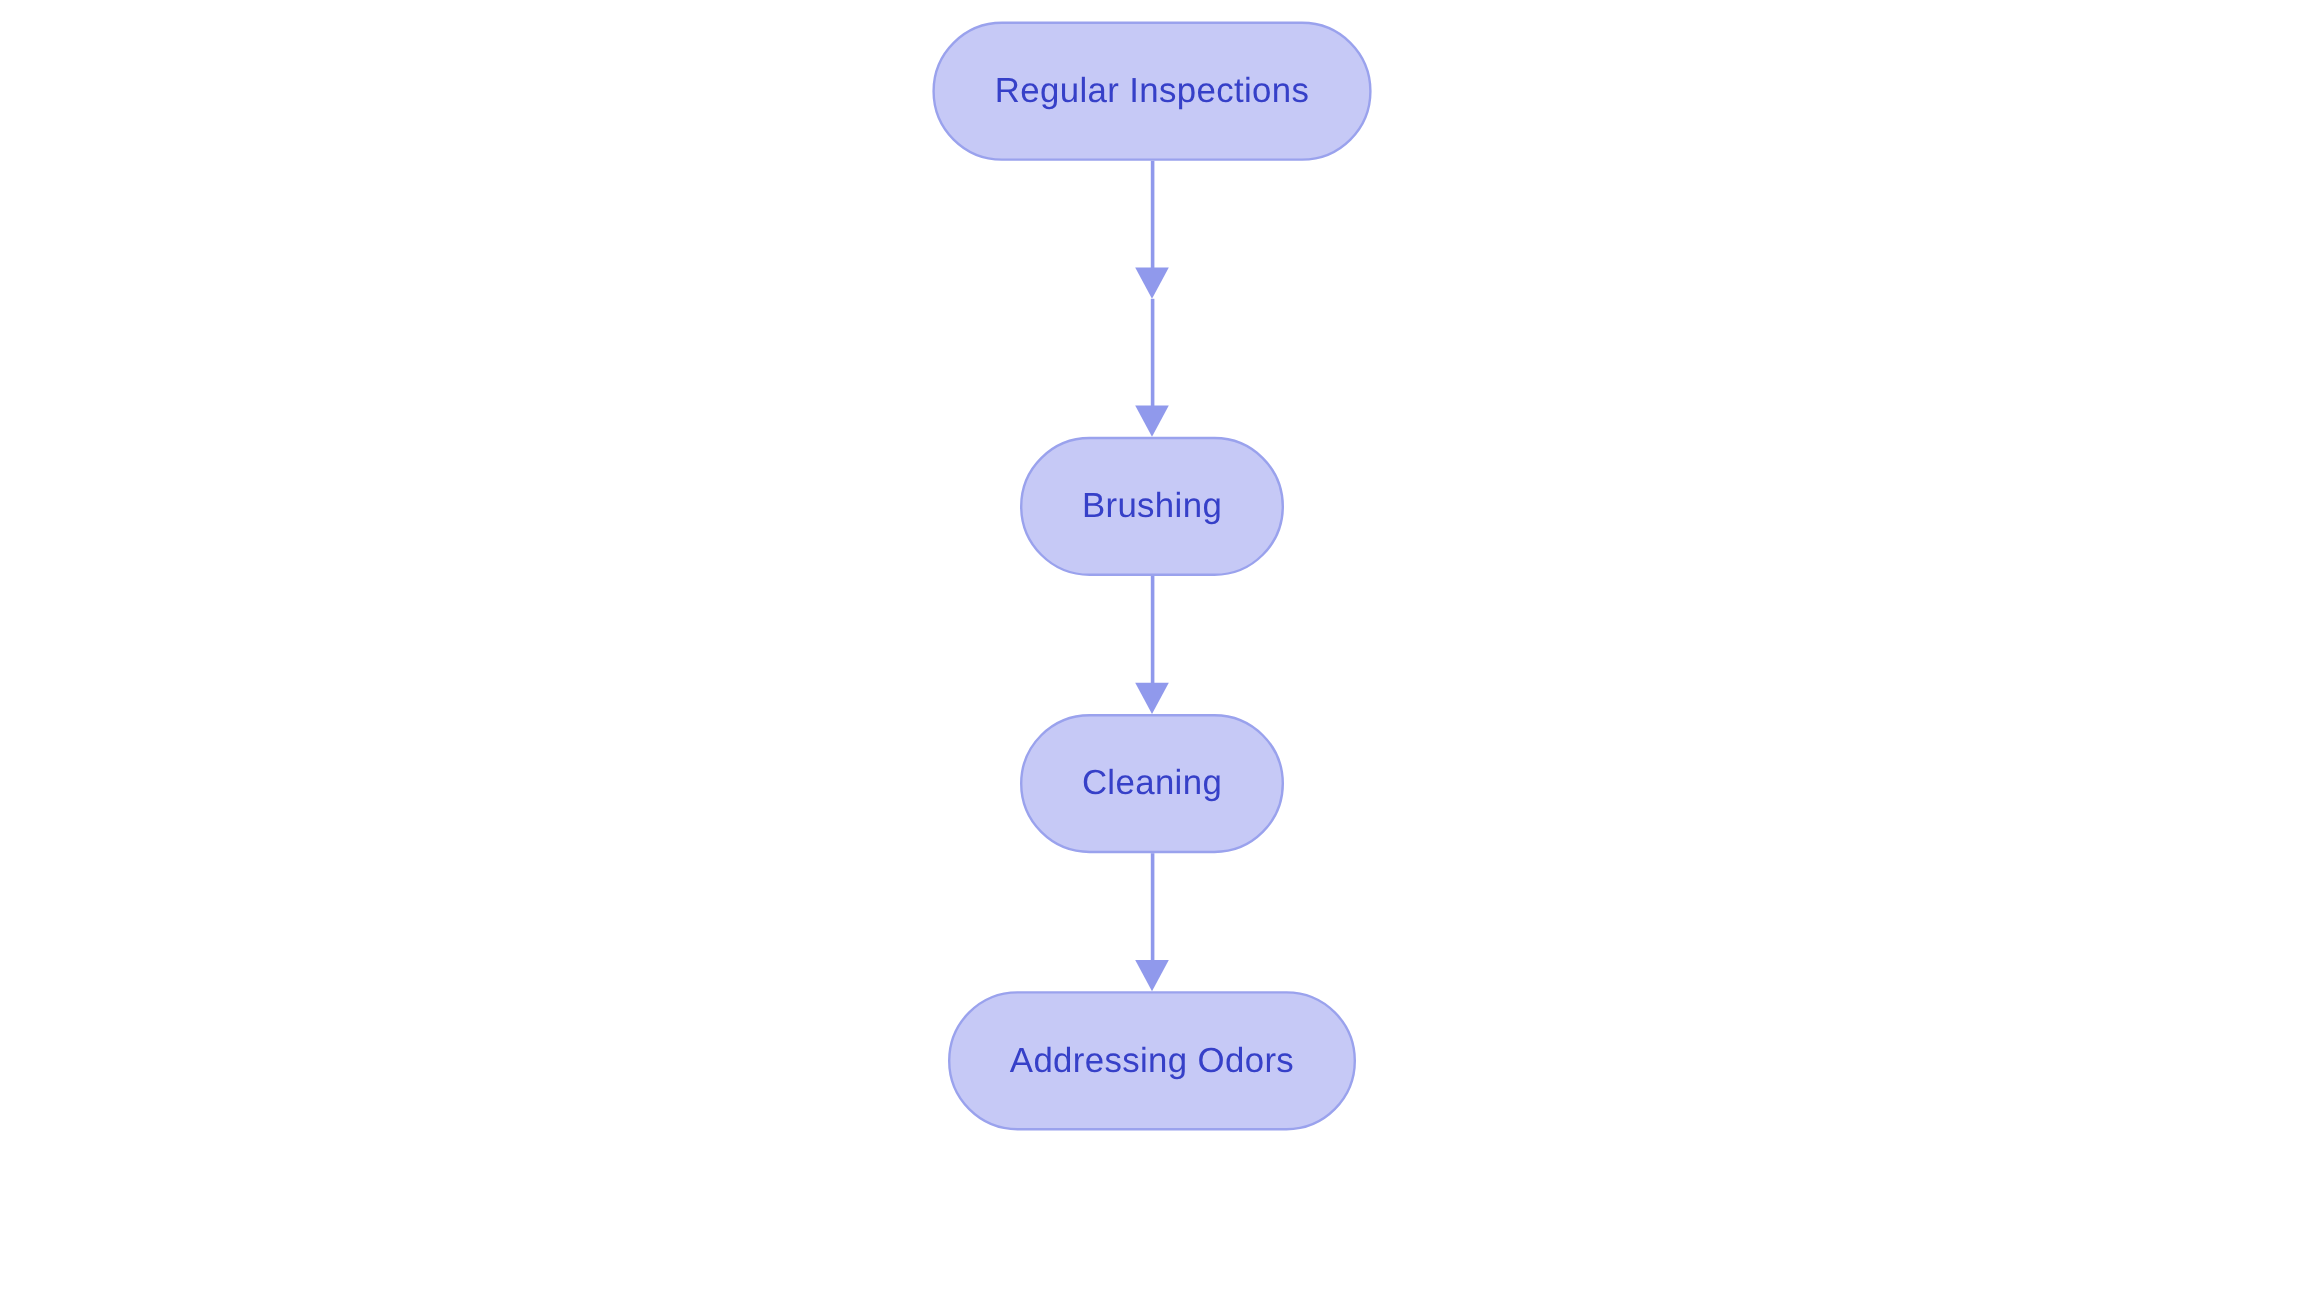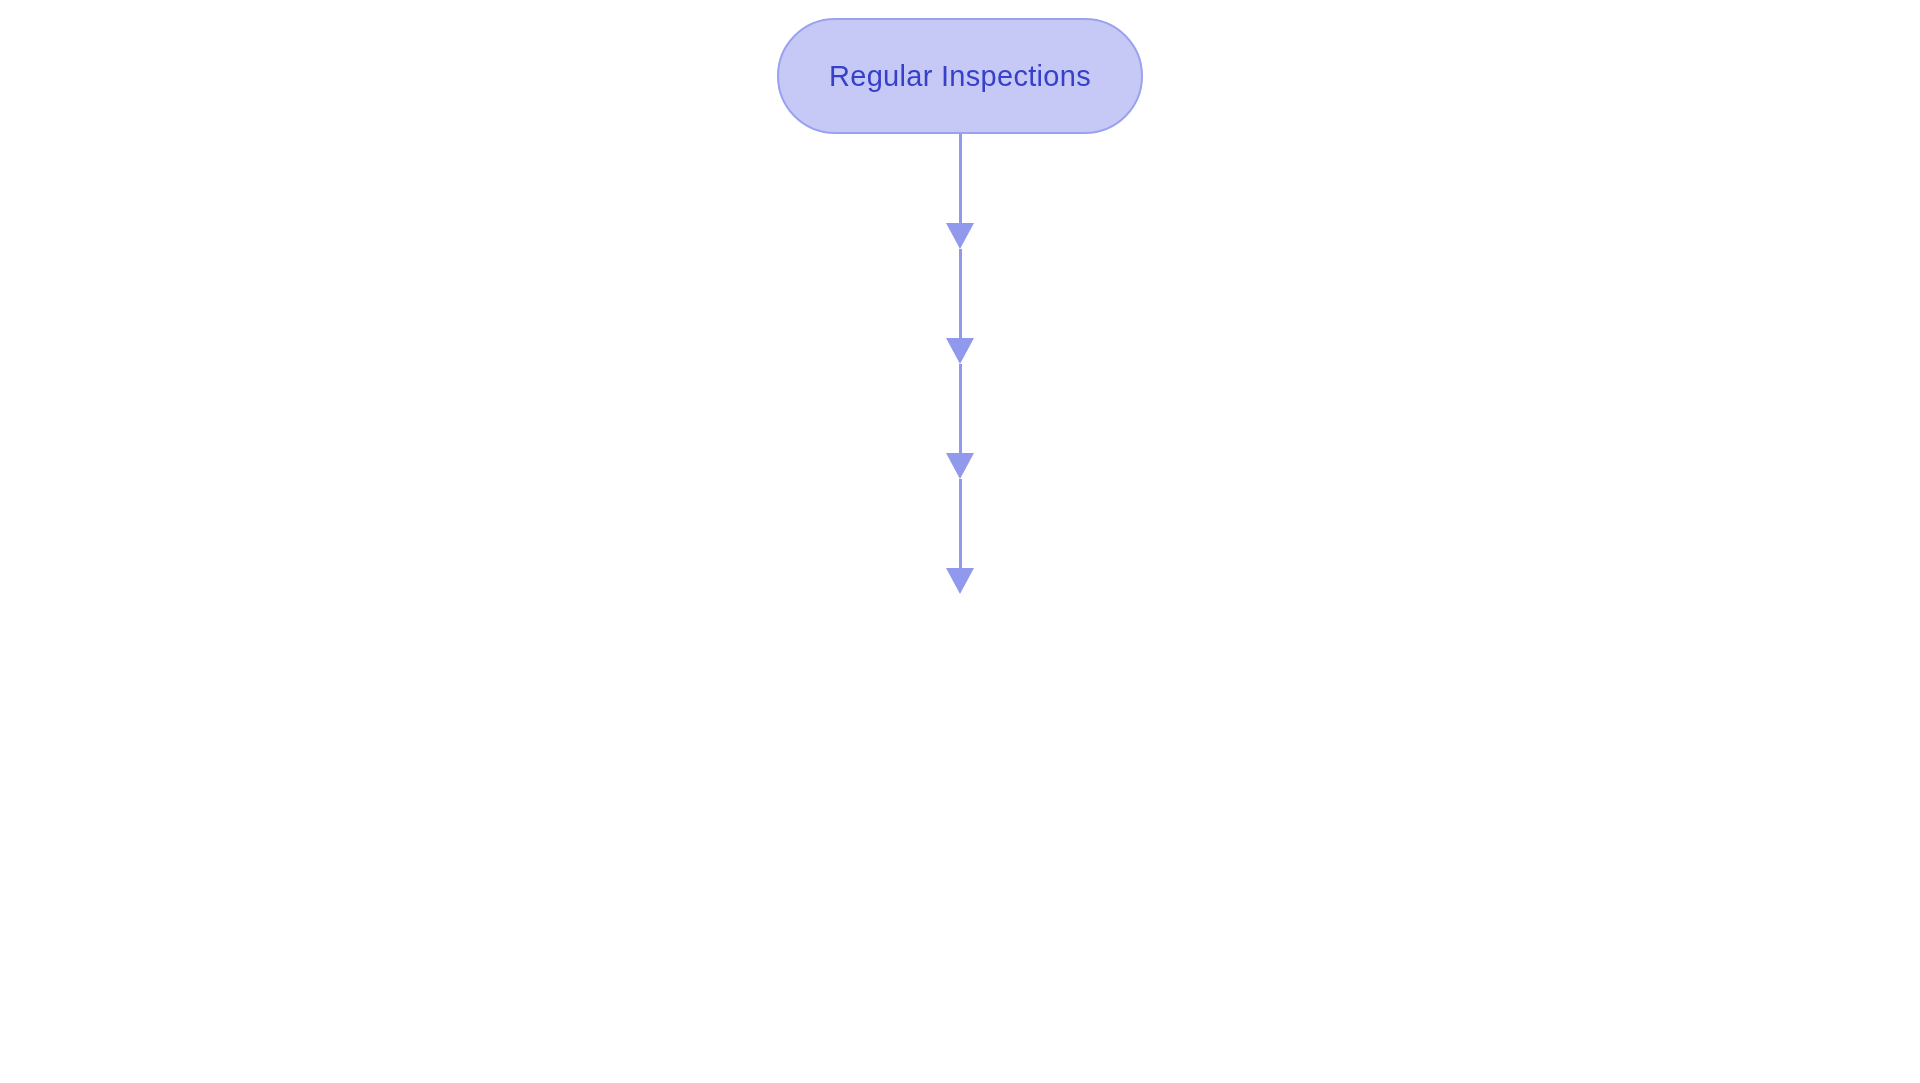--- a/index.html
+++ b/index.html
@@ -69,26 +69,29 @@
     <div class="edge-line"></div>
     <div class="edge-head"></div>
   </div>
 
 
   <div class="edge">
     <div class="edge-line"></div>
     <div class="edge-head"></div>
   </div>
 
+  <div class="node">Brushing</div>
 
   <div class="edge">
     <div class="edge-line"></div>
     <div class="edge-head"></div>
   </div>
 
+  <div class="node">Cleaning</div>
 
   <div class="edge">
     <div class="edge-line"></div>
     <div class="edge-head"></div>
   </div>
 
+  <div class="node">Addressing Odors</div>
 
 </div>
 
 </body></html>

